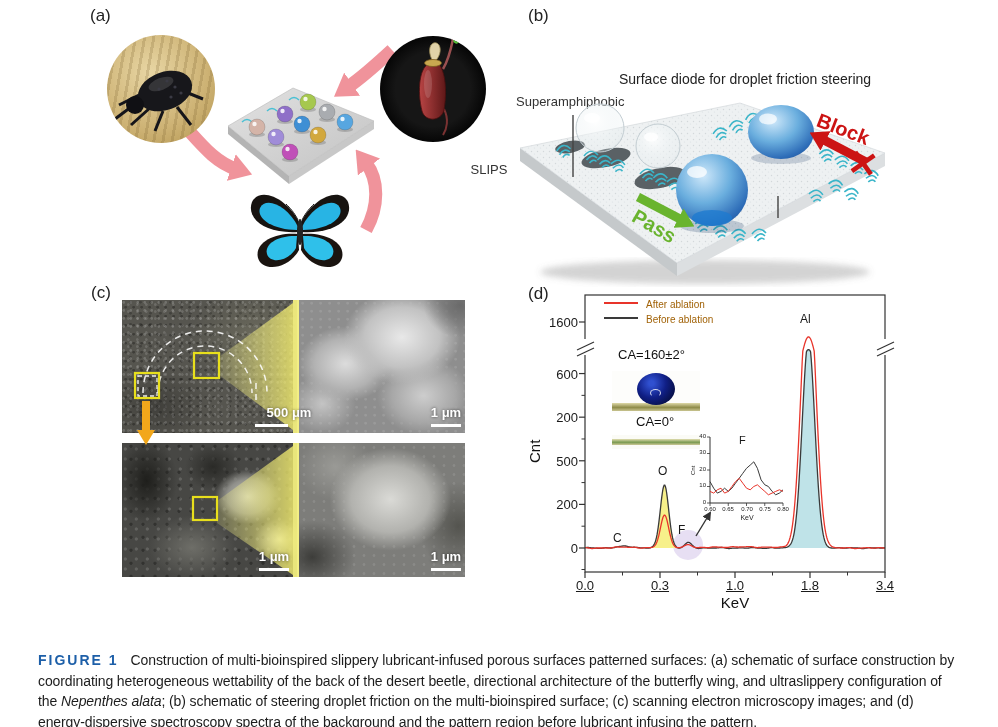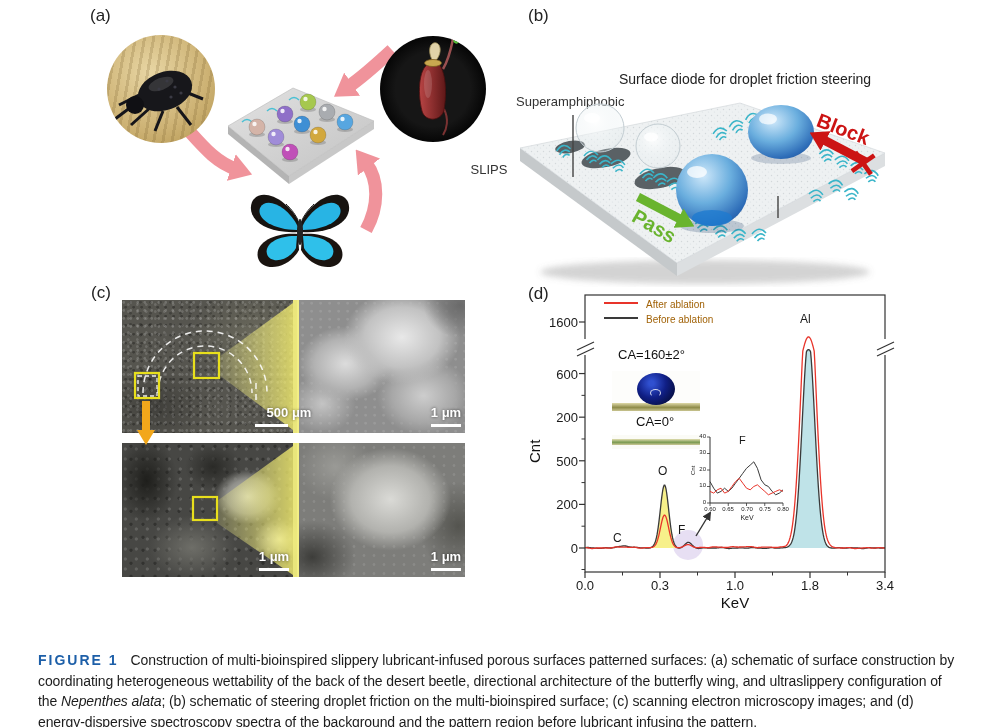--- a/index.html
+++ b/index.html
@@ -47,21 +47,21 @@
       radial-gradient(54px 48px at 22% 18%, #9a9a96 0%, transparent 70%),
       radial-gradient(62px 52px at 8% 85%, #3d3d3a 0%, transparent 70%),
       radial-gradient(56px 62px at 96% 62%, #54544f 0%, transparent 72%),
       radial-gradient(circle at 50% 50%, rgba(255,255,255,.10) 1px, transparent 1.8px);
     background-size:100% 100%,100% 100%,100% 100%,100% 100%,10px 9px;}
   .sem-scale{position:absolute;color:#fff;font-weight:bold;font-size:13px;
              text-shadow:0 0 3px rgba(0,0,0,.65);width:50px;text-align:center;}
   
   .tick{position:absolute;font-size:13px;color:#1a1a1a;}
   .tick.y{width:42px;text-align:right;}
-  .tick.x{width:40px;text-align:center;}
+  .tick.x{width:40px;text-align:center;text-decoration:underline;}
   .legend-row{position:absolute;font-size:10px;color:#a16207;white-space:nowrap;}
   .legend-line{display:inline-block;width:34px;height:2px;vertical-align:4px;margin-right:8px;}
   .peaklbl{position:absolute;font-size:12px;color:#1a1a1a;}
   .ca-lbl{position:absolute;font-size:13px;color:#111;white-space:nowrap;}
   .itick{position:absolute;font-size:6px;color:#222;}
   .itick.y{width:14px;text-align:right;}
   .itick.x{width:18px;text-align:center;}
   
   .caption{position:absolute;left:38px;top:636px;width:926px;font-size:14px;
            line-height:20.5px;color:#1c1c1c;letter-spacing:-0.1px;}

